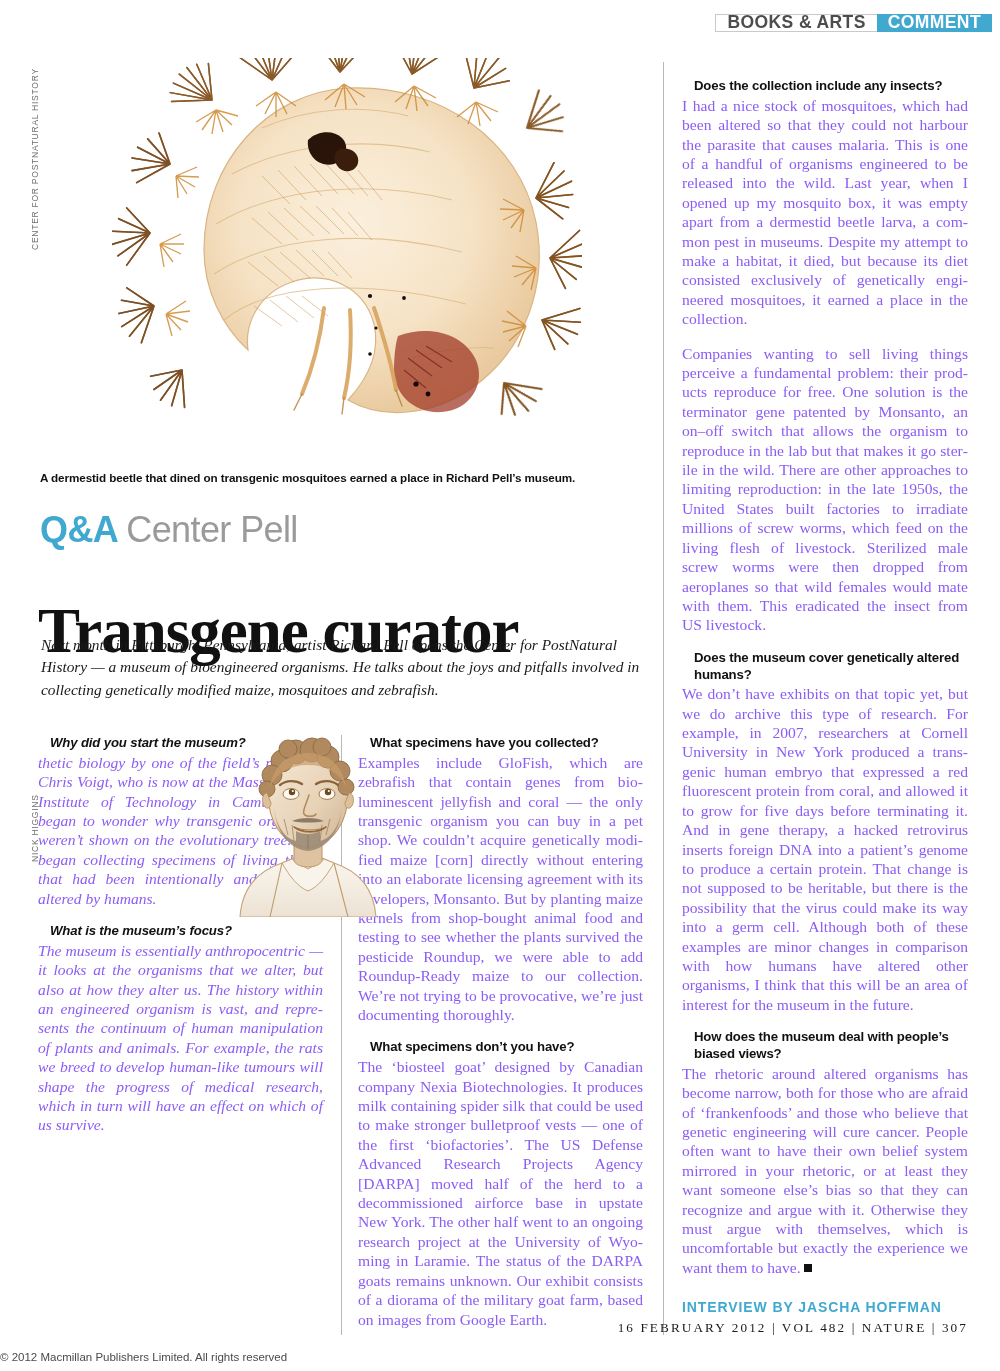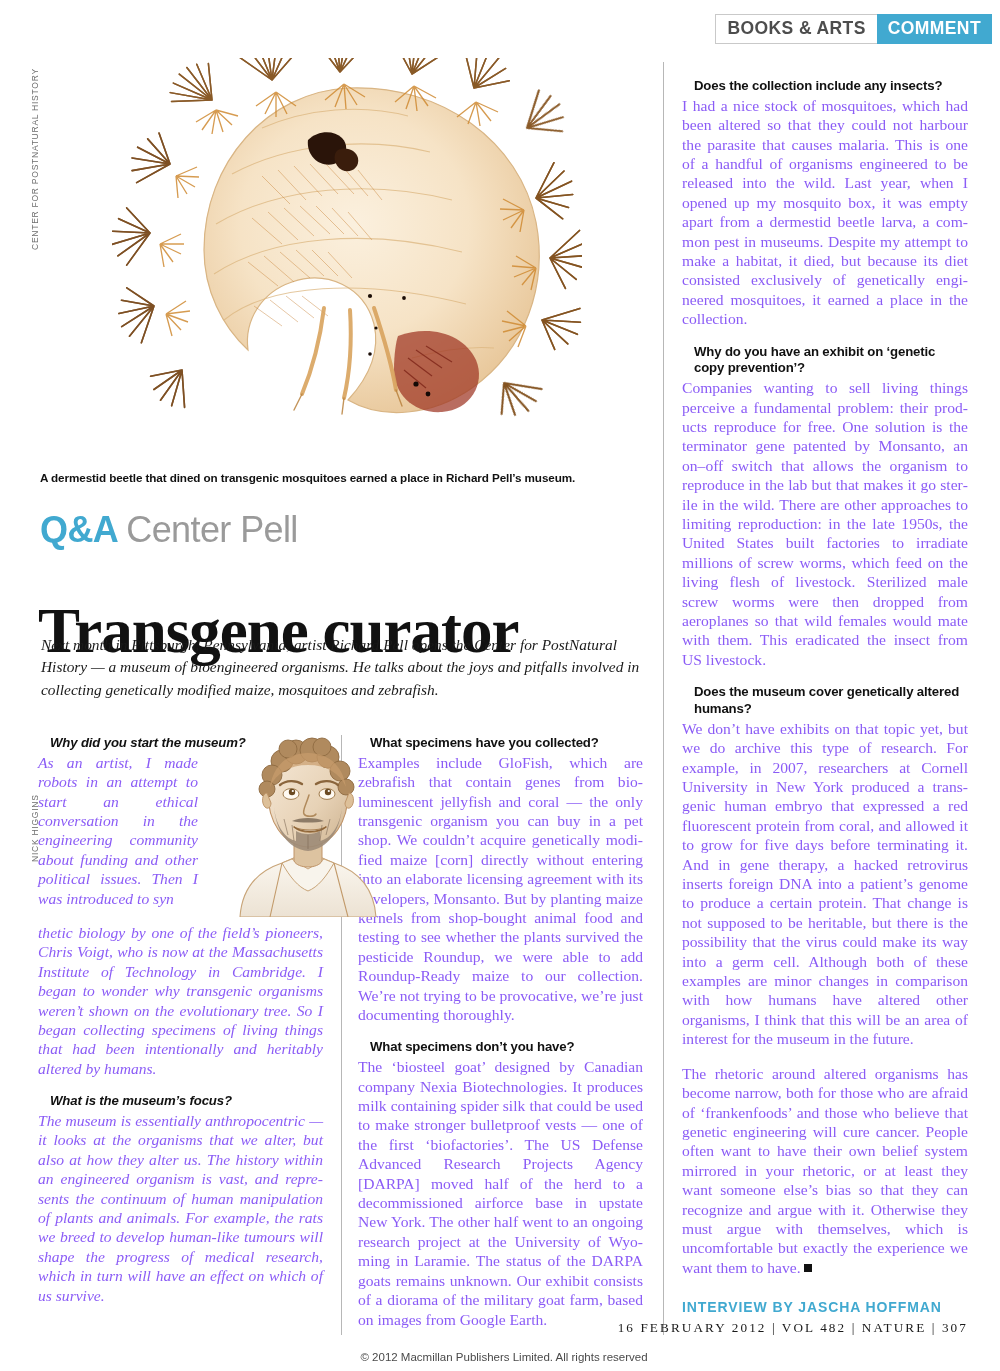--- a/index.html
+++ b/index.html
@@ -17,21 +17,21 @@
     overflow: hidden;
   }
 
   
   .header-tabs {
     position: absolute;
     top: 14px;
     right: 8px;
     display: flex;
     align-items: stretch;
-    height: 30px;
+    height: 18px;
   }
   .tab {
     font-family: "Liberation Sans", sans-serif;
     font-weight: bold;
     font-size: 17.5px;
     letter-spacing: 0.4px;
     display: flex;
     align-items: center;
     padding: 0 11px;
     line-height: 1;
@@ -219,25 +219,24 @@
     font-size: 13.2px;
     letter-spacing: 2.1px;
     color: #1a1a1a;
     white-space: nowrap;
   }
   .copyright {
     position: absolute;
     left: 0;
     right: 0;
     top: 1351px;
-    text-align: center;
+    text-align: left;
     font-family: "Liberation Sans", sans-serif;
     font-size: 11.5px;
     color: #4a4a4a;
-    padding-left: 8px;
   }
 </style>
 </head>
 <body>
 
 <div class="header-tabs">
   <div class="tab tab-books">BOOKS &amp; ARTS</div>
   <div class="tab tab-comment">COMMENT</div>
 </div>
 
@@ -486,45 +485,44 @@
       <g stroke="#7d6a55" stroke-width="0.8" opacity="0.75" fill="none">
         <path d="M50 84 L54 100 M58 90 L60 106 M74 100 L74 114 M88 90 L86 106 M96 84 L92 100"></path>
       </g>
 
       <path d="M58 86 C66 82 82 82 90 86 C82 88 66 88 58 86 Z" fill="#8d7b67"></path>
     </svg>
   </div>
 
   <div class="col col-1">
     <div class="q">Why did you start the museum?</div>
-    <p class="a a-first">As an artist, I made robots in an attempt to start an ethical conversation in the engineering commu­nity about funding and other political issues. Then I was introduced to syn­</p>
     <p class="a">thetic biology by one of the field’s pioneers, Chris Voigt, who is now at the Massachu­setts Institute of Technology in Cambridge. I began to wonder why transgenic organisms weren’t shown on the evolutionary tree. So I began collecting specimens of living things that had been intentionally and heritably altered by humans.</p>
 
     <div class="q">What is the museum’s focus?</div>
     <p class="a">The museum is essentially anthropocentric — it looks at the organisms that we alter, but also at how they alter us. The history within an engineered organism is vast, and repre­sents the continuum of human manipulation of plants and animals. For example, the rats we breed to develop human-like tumours will shape the progress of medical research, which in turn will have an effect on which of us survive.</p>
   </div>
 
   <div class="col col-2">
     <div class="q">What specimens have you collected?</div>
     <p class="a">Examples include GloFish, which are zebrafish that contain genes from bio­luminescent jellyfish and coral — the only transgenic organism you can buy in a pet shop. We couldn’t acquire genetically modi­fied maize [corn] directly without entering into an elaborate licensing agreement with its developers, Monsanto. But by planting maize kernels from shop-bought animal food and testing to see whether the plants survived the pesticide Roundup, we were able to add Roundup-Ready maize to our collection. We’re not trying to be provoca­tive, we’re just documenting thoroughly.</p>
 
     <div class="q">What specimens don’t you have?</div>
     <p class="a">The ‘biosteel goat’ designed by Canadian company Nexia Biotechnologies. It pro­duces milk containing spider silk that could be used to make stronger bulletproof vests — one of the first ‘biofactories’. The US Defense Advanced Research Projects Agency [DARPA] moved half of the herd to a decommissioned airforce base in upstate New York. The other half went to an ongoing research project at the University of Wyo­ming in Laramie. The status of the DARPA goats remains unknown. Our exhibit con­sists of a diorama of the military goat farm, based on images from Google Earth.</p>
   </div>
 </div>
 
 <div class="col-right">
   <div class="q">Does the collection include any insects?</div>
   <p class="a">I had a nice stock of mosquitoes, which had been altered so that they could not harbour the parasite that causes malaria. This is one of a handful of organisms engineered to be released into the wild. Last year, when I opened up my mosquito box, it was empty apart from a dermestid beetle larva, a com­mon pest in museums. Despite my attempt to make a habitat, it died, but because its diet consisted exclusively of genetically engi­neered mosquitoes, it earned a place in the collection.</p>
 
-  <div class="q">Why do you have an exhibit on ‘genetic copy prevention’?</div>
   <p class="a">Companies wanting to sell living things perceive a fundamental problem: their prod­ucts reproduce for free. One solution is the terminator gene patented by Monsanto, an on–off switch that allows the organism to reproduce in the lab but that makes it go ster­ile in the wild. There are other approaches to limiting reproduction: in the late 1950s, the United States built factories to irradiate millions of screw worms, which feed on the living flesh of livestock. Sterilized male screw worms were then dropped from aeroplanes so that wild females would mate with them. This eradicated the insect from US livestock.</p>
 
   <div class="q">Does the museum cover genetically altered humans?</div>
   <p class="a">We don’t have exhibits on that topic yet, but we do archive this type of research. For example, in 2007, researchers at Cornell University in New York produced a trans­genic human embryo that expressed a red fluorescent protein from coral, and allowed it to grow for five days before terminating it. And in gene therapy, a hacked retrovirus inserts foreign DNA into a patient’s genome to produce a certain protein. That change is not supposed to be heritable, but there is the possibility that the virus could make its way into a germ cell. Although both of these examples are minor changes in compari­son with how humans have altered other organisms, I think that this will be an area of interest for the museum in the future.</p>
 
+  <div class="q">How does the museum deal with people’s biased views?</div>
   <p class="a"><span>The rhetoric around altered organisms has become narrow, both for those who are afraid of ‘frankenfoods’ and those who believe that genetic engineering will cure cancer. People often want to have their own belief system mirrored in your rhetoric, or at least they want someone else’s bias so that they can recognize and argue with it. Other­wise they must argue with themselves, which is uncomfortable but exactly the experience we want them to have.</span><span class="endmark"></span></p>
 
   <div class="byline">INTERVIEW BY JASCHA HOFFMAN</div>
 </div>
 
 <div class="footer-line">16 FEBRUARY 2012 | VOL 482 | NATURE | 307</div>
 <div class="copyright">© 2012 Macmillan Publishers Limited. All rights reserved</div>
 
 </body></html>

